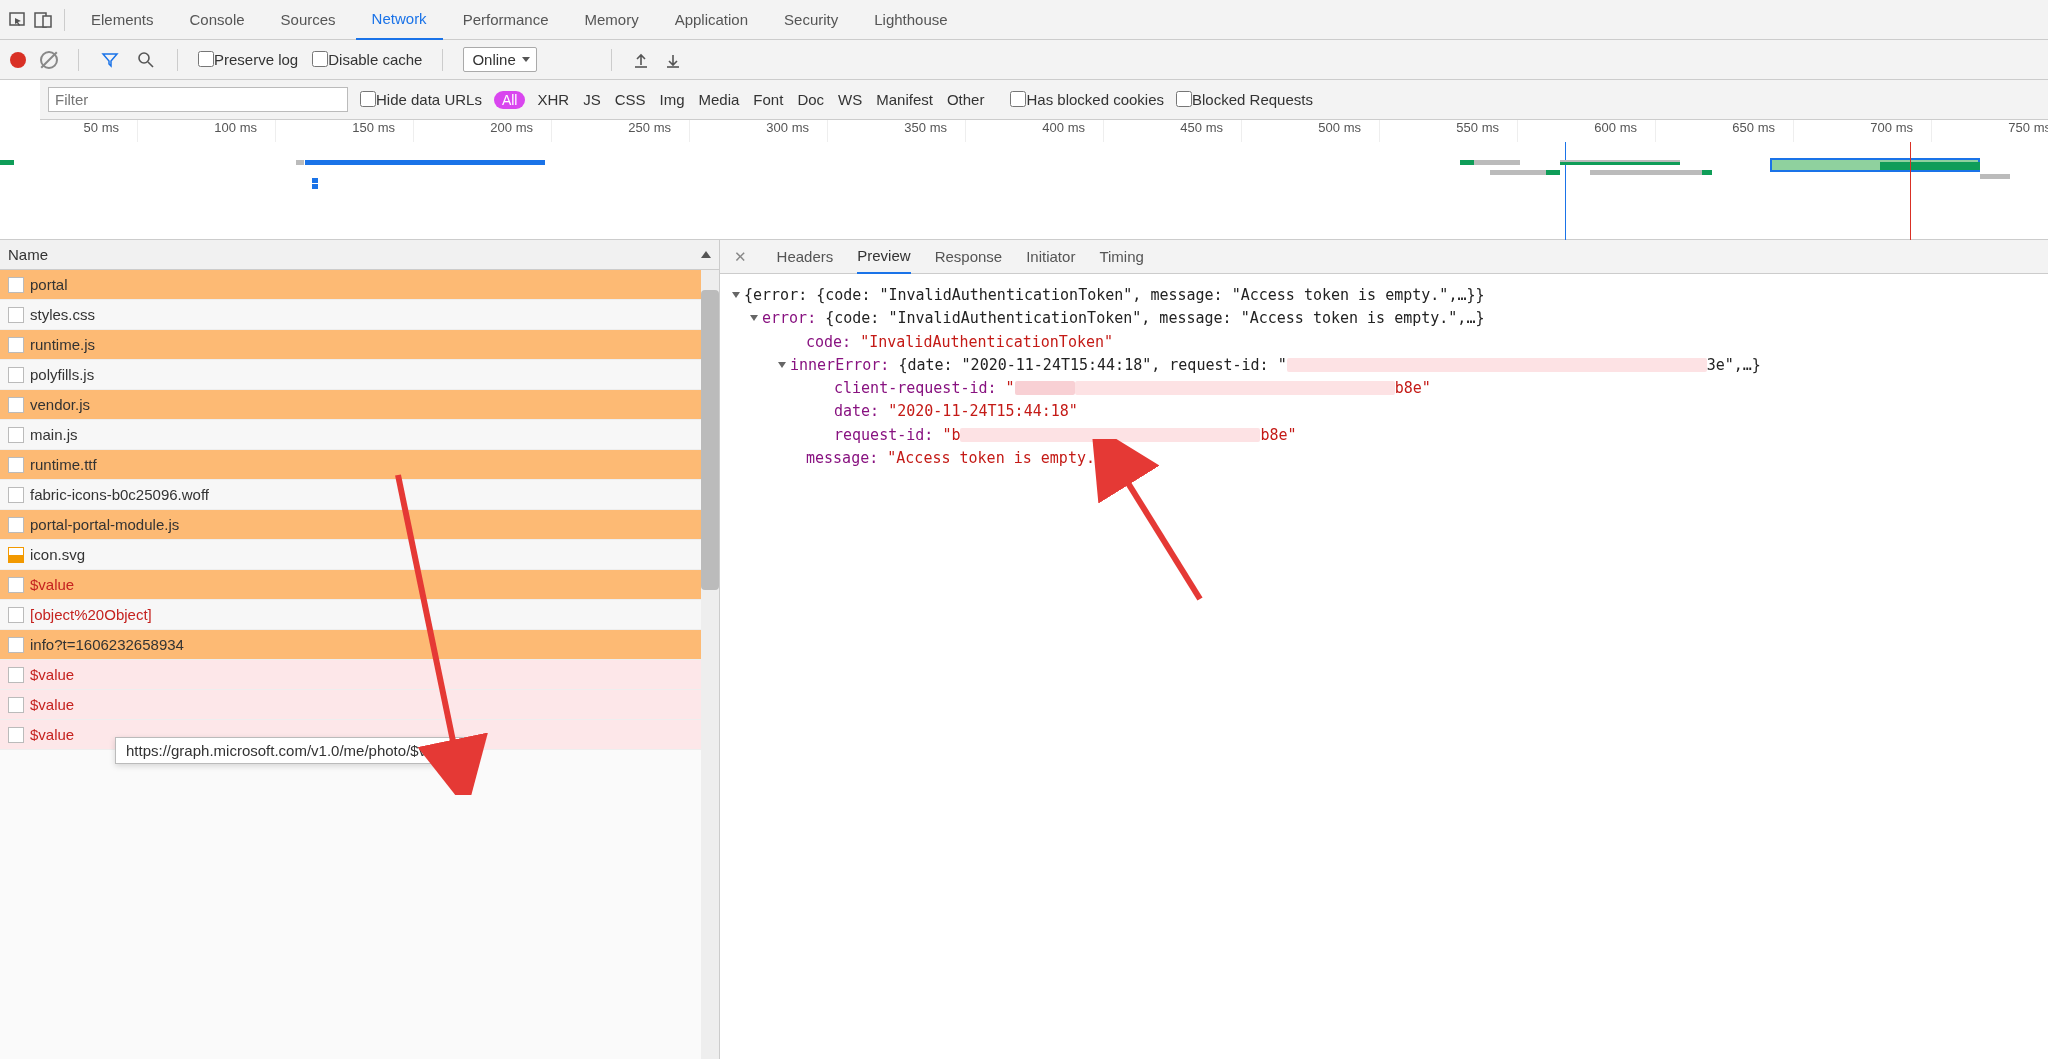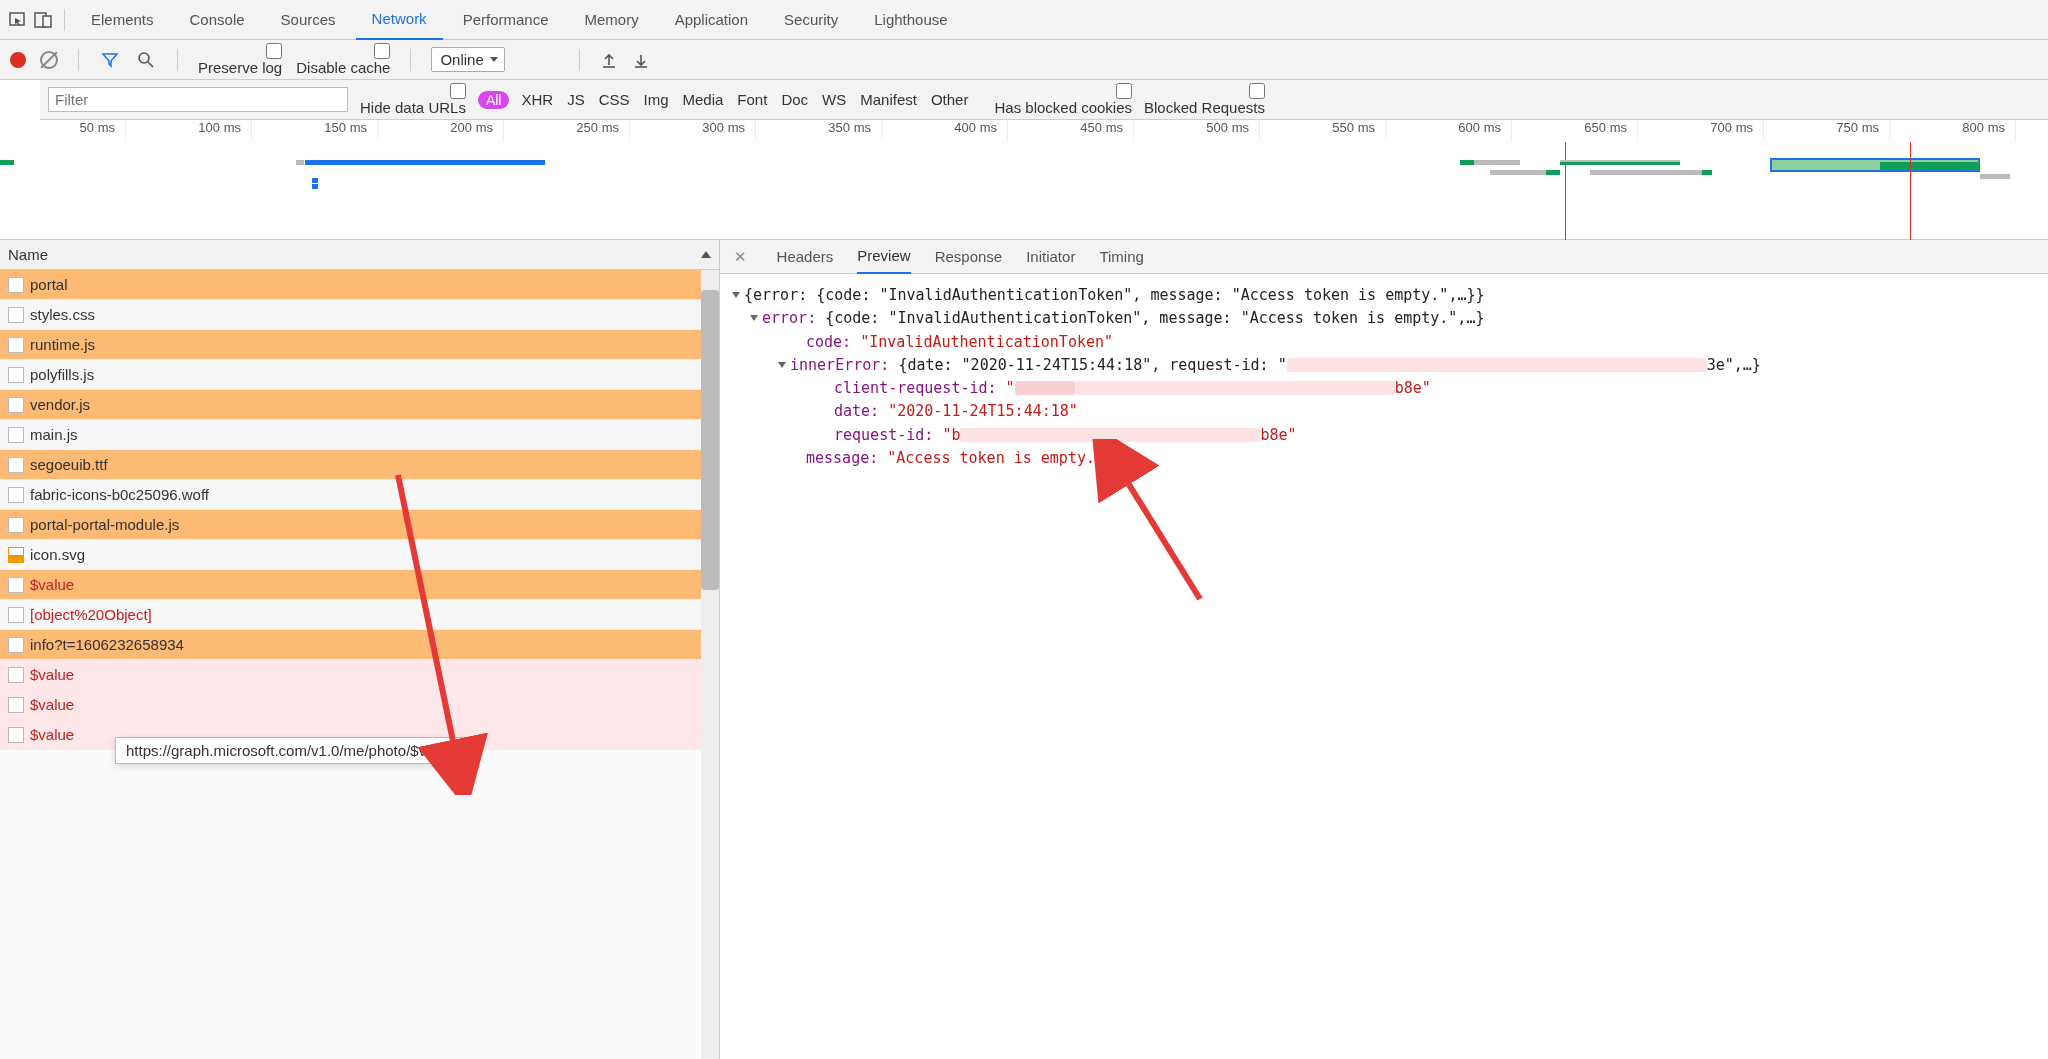--- a/index.html
+++ b/index.html
@@ -7,32 +7,32 @@
 .tabbar { display: flex; align-items: center; height: 40px; border-bottom: 1px solid #ccc; padding: 0 6px; gap: 4px; background: #f3f3f3; }
 .tb-icon { width: 22px; height: 22px; display: inline-flex; align-items: center; justify-content: center; color: #555; }
 .tb-divider { width: 1px; height: 22px; background: #ccc; margin: 0 6px; }
 .tab { padding: 0 16px; height: 40px; display: flex; align-items: center; color: #555; cursor: pointer; }
 .tab.active { color: #1a73e8; border-bottom: 2px solid #1a73e8; }
 .toolbar2 { display: flex; align-items: center; height: 40px; border-bottom: 1px solid #ccc; padding: 0 10px; gap: 14px; background: #f3f3f3; }
 .rec-dot { width: 16px; height: 16px; border-radius: 50%; background: #d93025; }
 .stop-icon { width: 18px; height: 18px; border: 2px solid #888; border-radius: 50%; position: relative; }
 .stop-icon::after { content: ""; position: absolute; width: 22px; height: 2px; background: #888; top: 6px; left: -4px; transform: rotate(-45deg); }
 .filter-icon { color: #1a73e8; }
-.chk { display: inline-flex; align-items: flex-end; gap: 0; color: #333; flex-direction: column; }
+.chk { display: inline-flex; align-items: flex-start; gap: 0; color: #333; }
 .chk input { width: 16px; height: 16px; }
 .sel { border: 1px solid #aaa; padding: 3px 20px 3px 8px; background: #fff; color: #333; border-radius: 2px; position: relative; }
 .sel-caret { position: absolute; right: 6px; top: 9px; border-left: 4px solid transparent; border-right: 4px solid transparent; border-top: 5px solid #555; }
 .ud-icon { width: 18px; height: 18px; color: #555; }
 .filterbar { display: flex; align-items: center; height: 40px; border-bottom: 1px solid #ccc; padding: 0 8px; gap: 12px; background: #f3f3f3; margin-left: 40px; }
 .filter-input { border: 1px solid #bbb; background: #fff; padding: 3px 6px; font-size: 15px; color: #888; width: 300px; }
 .pill { background: #d946ef; color: #fff; padding: 1px 8px; border-radius: 9px; font-size: 14px; }
 .ftype { color: #333; cursor: pointer; }
 .timeline { height: 120px; border-bottom: 1px solid #ccc; position: relative; background: #fff; }
 .tl-labels { display: flex; height: 22px; font-size: 13px; color: #555; }
-.tl-label { flex: 0 0 auto; width: 126px; text-align: right; padding-right: 10px; border-right: 1px solid #eee; }
+.tl-label { flex: 0 0 auto; width: 138px; text-align: right; padding-right: 18px; border-right: 1px solid #eee; }
 .tl-body { position: relative; height: 98px; }
 .tl-bar { position: absolute; height: 5px; background: #bbb; }
 .tl-bar.g { background: #0f9d58; }
 .tl-bar.b { background: #1a73e8; }
 .tl-vline { position: absolute; top: 0; bottom: 0; width: 1px; background: #1a73e8; }
 .tl-vline.red { background: #d93025; }
 .bigbar { position: absolute; height: 14px; border: 2px solid #1a73e8; background: #8fd19e; }
 .split { display: flex; height: 835px; }
 .left { width: 720px; border-right: 1px solid #ccc; background: #fafafa; display: flex; flex-direction: column; }
 .left-header { height: 30px; display: flex; align-items: center; padding: 0 8px; border-bottom: 1px solid #ccc; background: #f1f1f1; font-size: 15px; color: #333; justify-content: space-between; }
@@ -224,21 +224,21 @@
           <div class="nrow">
             <span class="ficon"></span>
             <span class="fname">vendor.js</span>
           </div>
           <div class="nrow">
             <span class="ficon"></span>
             <span class="fname">main.js</span>
           </div>
           <div class="nrow">
             <span class="ficon"></span>
-            <span class="fname">segoeuib.ttf</span>
+            <span class="fname">runtime.ttf</span>
           </div>
           <div class="nrow">
             <span class="ficon"></span>
             <span class="fname">fabric-icons-b0c25096.woff</span>
           </div>
           <div class="nrow">
             <span class="ficon"></span>
             <span class="fname">portal-portal-module.js</span>
           </div>
           <div class="nrow">

